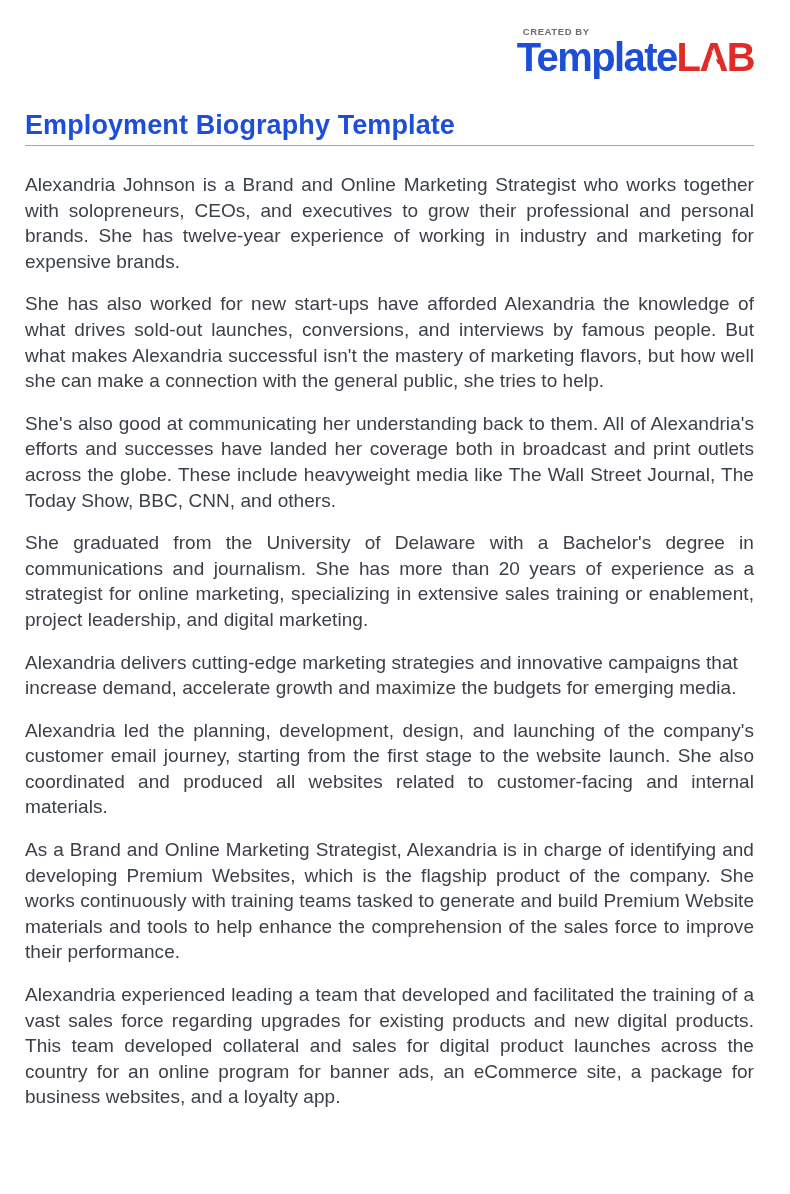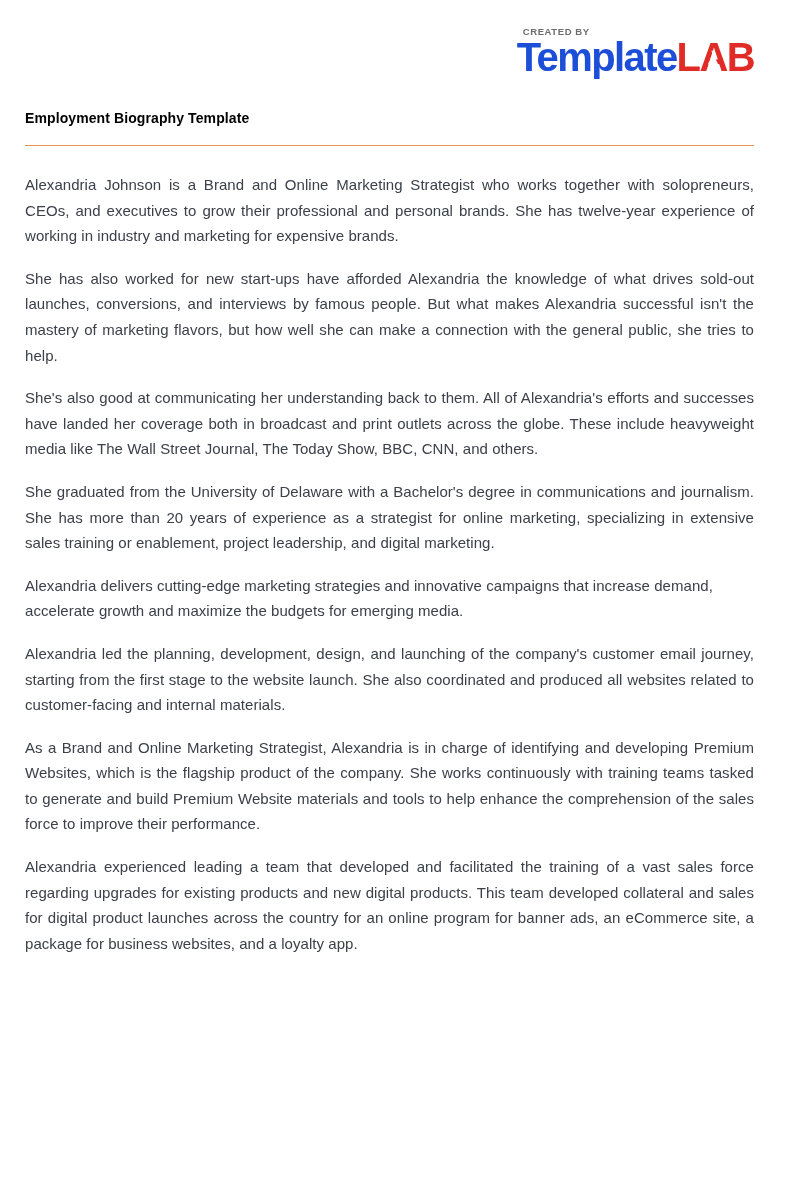--- a/index.html
+++ b/index.html
@@ -70,23 +70,23 @@
     height: 16px;
     pointer-events: none;
   }
 
   
   .doc-title {
     position: absolute;
     left: 25px;
     top: 110px;
     margin: 0;
-    font-size: 14px;
+    font-size: 27px;
     font-weight: bold;
-    color: #000000;
+    color: #1d4ed8;
     letter-spacing: 0.1px;
     font-family: "Liberation Sans", sans-serif;
   }
   .title-rule {
     position: absolute;
     left: 25px;
     top: 145px;
     width: 729px;
     height: 0;
     border-top: 1.3px solid #e8924f;
@@ -94,21 +94,21 @@
 
   
   .body-copy {
     position: absolute;
     left: 25px;
     top: 172px;
     width: 729px;
   }
   .body-copy p {
     margin: 0 0 17px 0;
-    font-size: 15px;
+    font-size: 19px;
     line-height: 25.6px;
     color: #3b4049;
     text-align: justify;
     text-justify: inter-word;
     font-family: "Liberation Sans", sans-serif;
     letter-spacing: 0.05px;
   }
   .body-copy p.align-left {
     text-align: left;
   }

